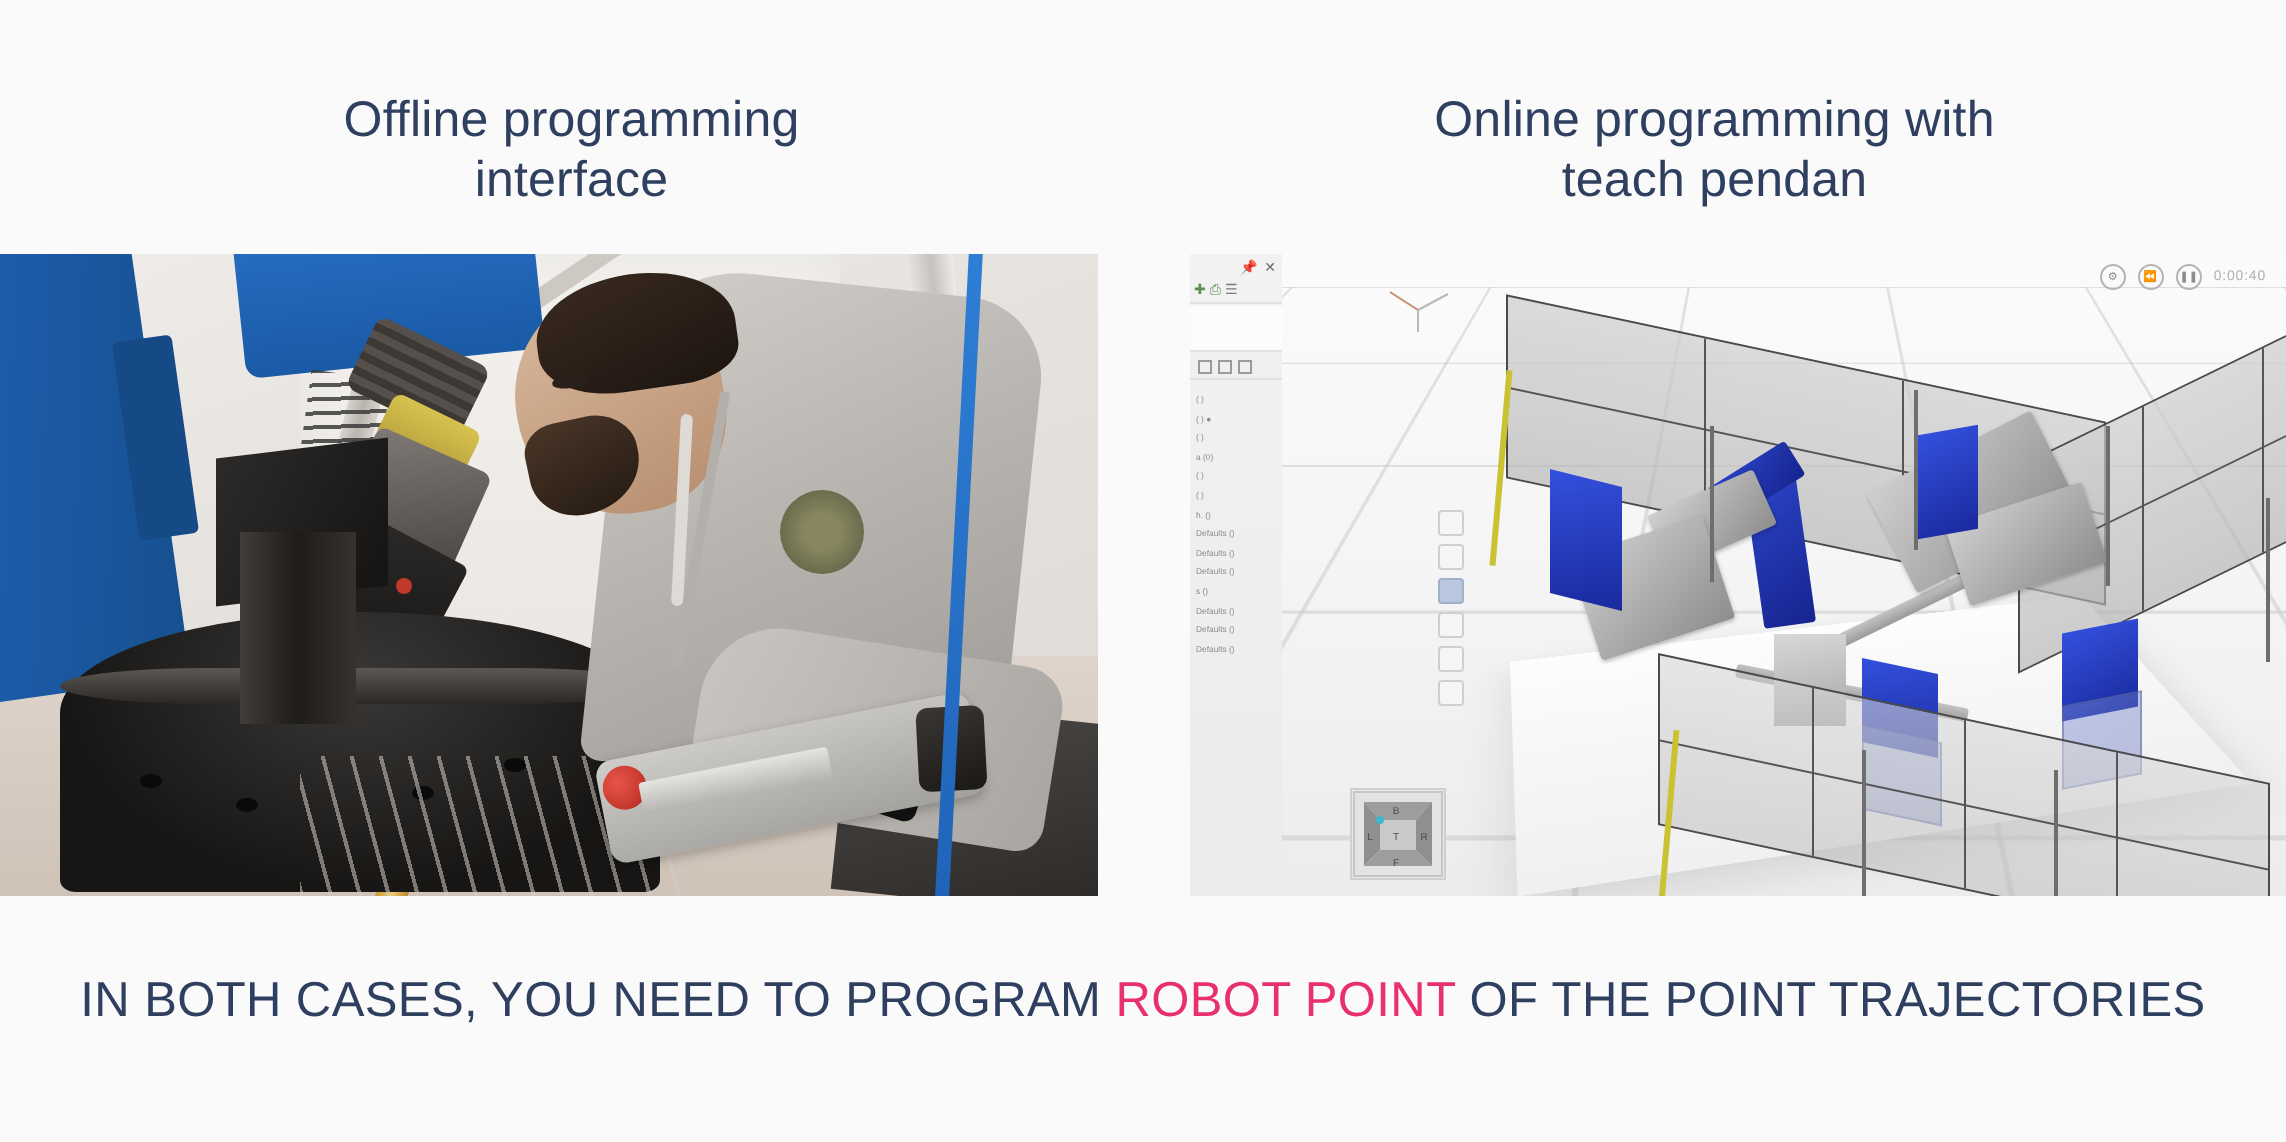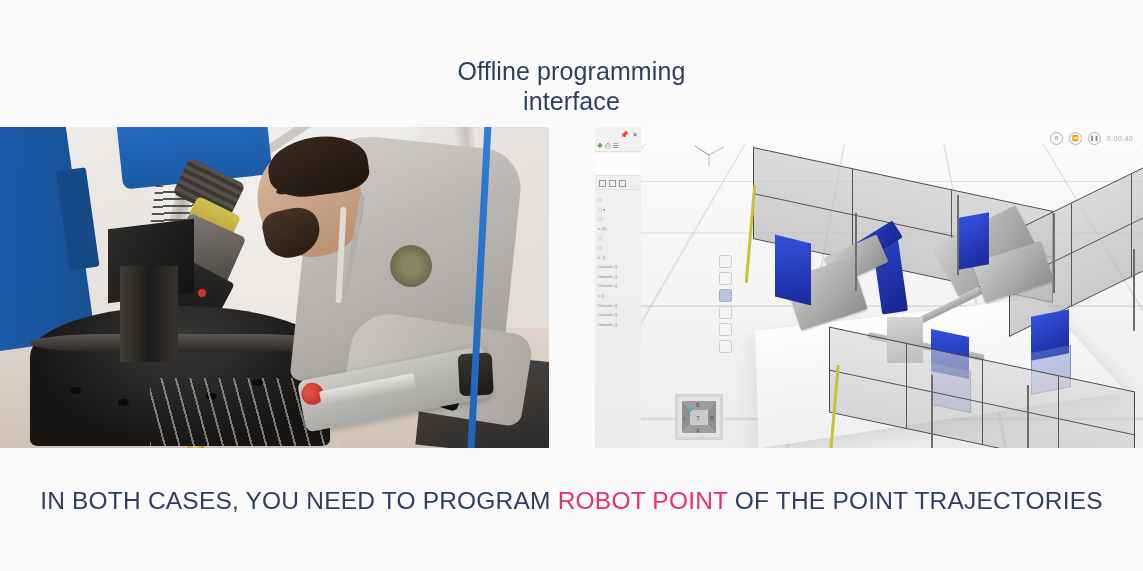--- a/index.html
+++ b/index.html
@@ -26,21 +26,21 @@
     position: absolute;
     top: 0;
     left: 0;
     width: 1143px;
     height: 127px;
     display: flex;
   }
   .heading-cell {
     flex: 1 1 50%;
     display: flex;
-    align-items: center;
+    align-items: flex-start;
     justify-content: center;
     padding-top: 45px;
     box-sizing: border-box;
   }
   .heading-text {
     font-size: 25px;
     line-height: 30px;
     color: #2e3f5f;
     text-align: center;
     font-weight: 400;
@@ -455,20 +455,24 @@
 </style>
 </head>
 <body>
 
 <div class="slide">
 
   <div class="headings">
     <div class="heading-cell">
       <div class="heading-text">Offline programming
 interface</div>
+    </div>
+    <div class="heading-cell">
+      <div class="heading-text">Online programming with
+teach pendan</div>
     </div>
   </div>
 
   <div class="media-row">
 
     <div class="photo-frame photo-left">
       <div class="ph-l">
         <div class="wall-panel"></div>
         <div class="floor-l"></div>
         <div class="beam-l beam-a"></div>

